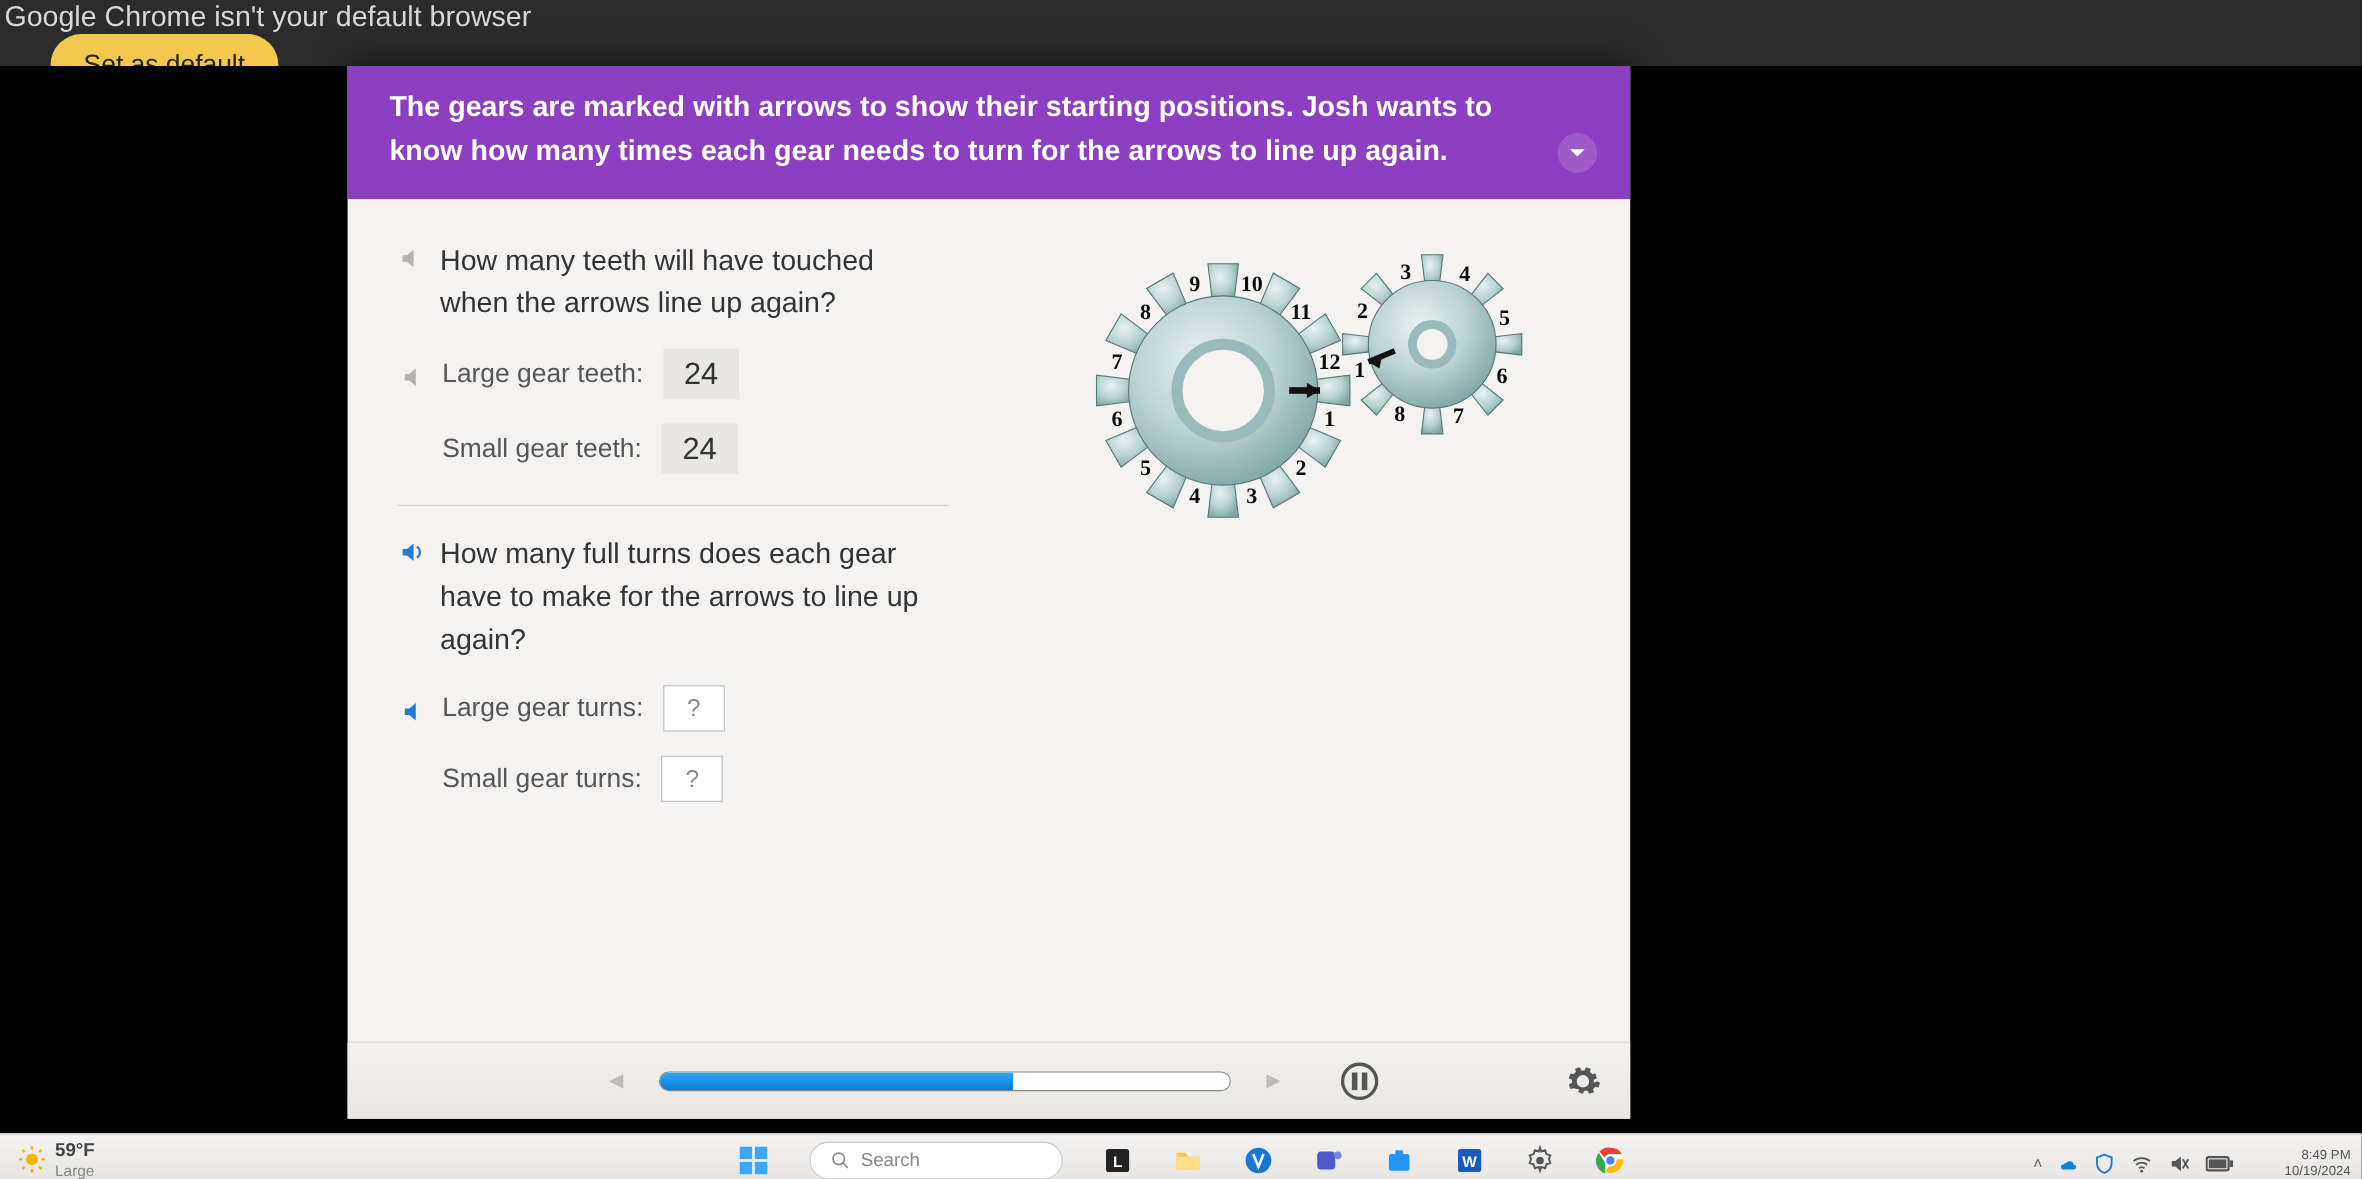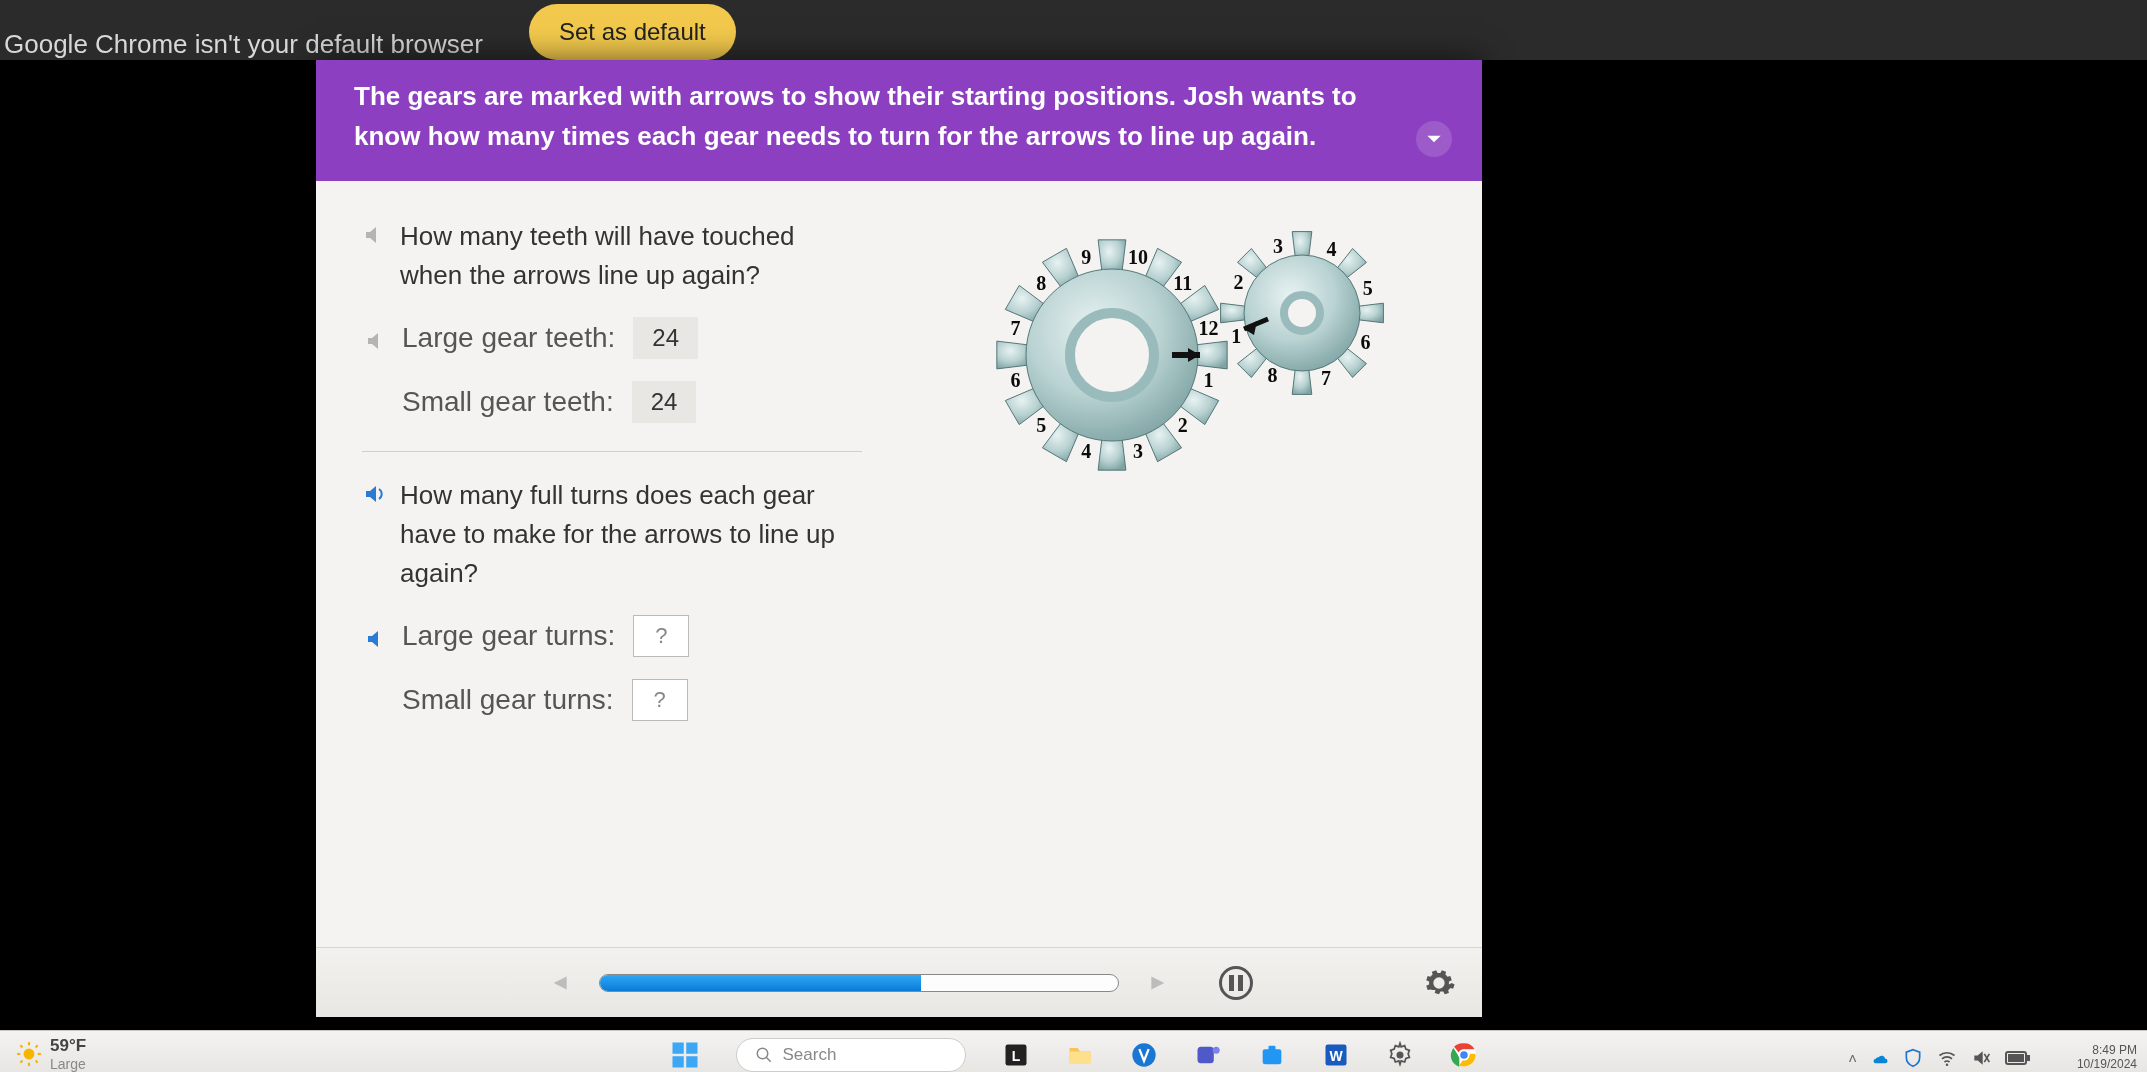--- a/index.html
+++ b/index.html
@@ -1,21 +1,21 @@
 <!DOCTYPE html>
 <html><head>
 <meta charset="utf-8">
 <style>
   * { box-sizing: border-box; margin: 0; padding: 0; }
   html, body { width: 2147px; height: 1072px; font-family: "Segoe UI", Arial, sans-serif; background:#000; overflow:hidden; }
 
   
   .chrome-bar {
     position:absolute; left:0; top:0; width:2147px; height:60px;
-    background:#2b2b2b; display:flex; align-items:flex-end; padding-left:0;
+    background:#2b2b2b; display:flex; align-items:flex-start; padding-left:0;flex-direction:column;
   }
   .chrome-bar .msg { color:#d8d8d8; font-size:26px; padding-left:4px; }
   .chrome-bar .btn {
     margin-left:46px; background:#f2c94c; color:#222; border:none;
     padding:14px 30px; border-radius:30px; font-size:24px; font-weight:500;
     cursor:pointer;
   }
 
   
   .stage { position:absolute; left:0; top:60px; right:0; bottom:55px; background:#000; }
@@ -38,24 +38,24 @@
   .body { position:relative; padding:30px 30px 0 46px; }
   .qcol { width:500px; }
   .section { border-top:1px solid #cfcfcf; padding:24px 0 28px 0; }
   .section:first-child { border-top:none; padding-top:6px; }
   .qline { display:flex; align-items:flex-start; }
   .speaker { width:24px; height:24px; margin:6px 14px 0 0; opacity:.5; flex-shrink:0; }
   .speaker.blue { opacity:1; }
   .speaker svg { width:24px; height:24px; }
   .qtext { font-size:26px; color:#333; line-height:1.5; font-weight:500; }
   .row { display:flex; align-items:center; margin:22px 0 0 0; }
-  .row .lbl { font-size:28px; color:#555; }
+  .row .lbl { font-size:24px; color:#555; }
   .valbox {
     margin-left:18px; background:#e9e7e4; padding:6px 18px;
-    font-size:24px; color:#333; border:1px solid transparent;
+    font-size:28px; color:#333; border:1px solid transparent;
   }
   .inbox {
     margin-left:18px; width:56px; height:42px; border:1px solid #bbb;
     background:#fff; font-size:22px; color:#888; text-align:center;
     line-height:40px;
   }
 
   
   .gears { position:absolute; right:40px; top:24px; width:460px; height:290px; }
   .tlabel { font:600 20px Georgia, serif; fill:#0b0b0b; text-anchor:middle; }

